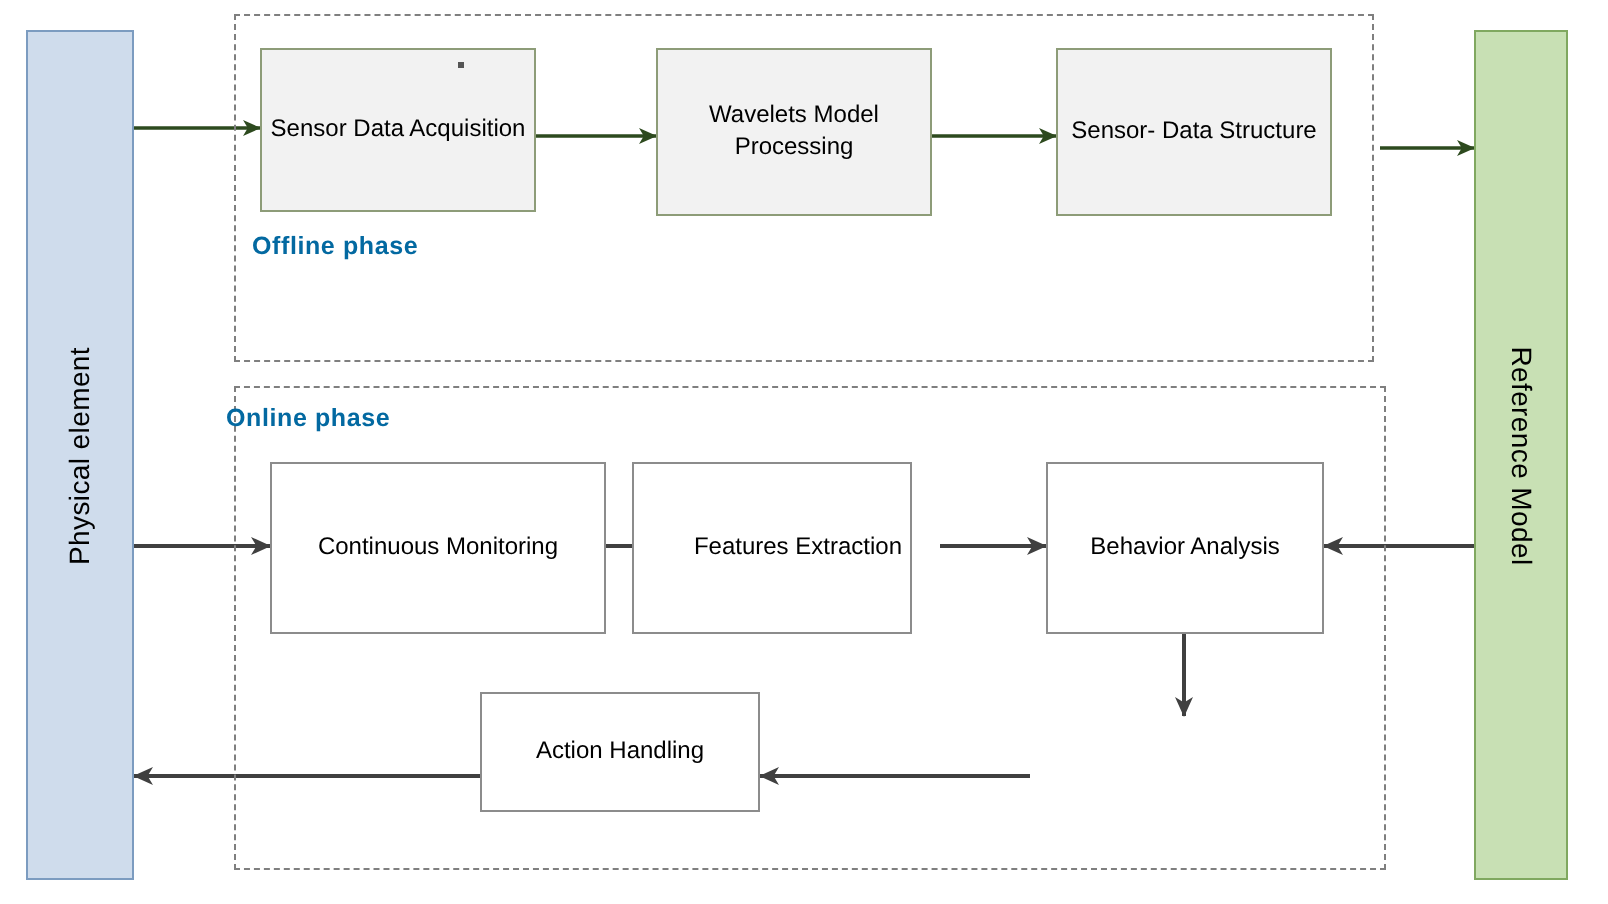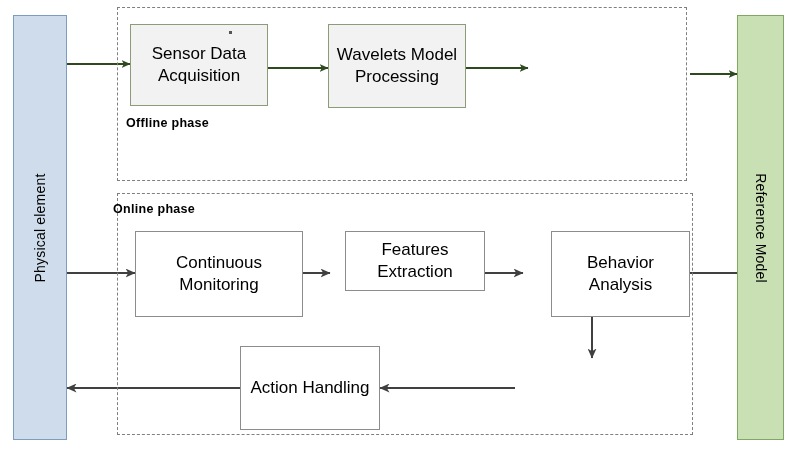--- a/index.html
+++ b/index.html
@@ -49,56 +49,56 @@
     border: 1px dashed #7f7f7f;
     background: transparent;
   }
   #offline-phase-box { left: 117px; top: 7px;  width: 570px; height: 174px; }
   #online-phase-box  { left: 117px; top: 193px; width: 576px; height: 242px; }
 
   .phase-label {
     position: absolute;
     font-size: 12.5px;
     font-weight: bold;
-    color: #000000;
+    color: #0369a1;
     white-space: nowrap;
     letter-spacing: 0.3px;
   }
   #offline-phase-label { left: 126px; top: 116px; }
   #online-phase-label  { left: 113px; top: 202px; }
 
   .node {
     position: absolute;
     box-sizing: border-box;
     display: flex;
     align-items: center;
     justify-content: center;
     text-align: center;
-    font-size: 17px;
+    font-size: 12px;
     line-height: 1.32;
     color: #000000;
     padding: 2px 4px;
   }
   .node-offline {
     background: #f2f2f2;
     border: 1px solid #8d9c78;
   }
   .node-online {
     background: #ffffff;
     border: 1px solid #8c8c8c;
   }
 
   #node-sensor-data-acquisition { left: 130px; top: 24px;  width: 138px; height: 82px; }
   #node-wavelets-data-processing{ left: 328px; top: 24px;  width: 138px; height: 84px; }
   #node-sensor-data-structure   { left: 528px; top: 24px;  width: 138px; height: 84px; }
 
   #node-continuous-monitoring   { left: 135px; top: 231px; width: 168px; height: 86px; }
-  #node-features-extraction     { left: 345px; top: 231px; width: 140px; height: 60px; }
-  #node-behavior-analysis       { left: 523px; top: 231px; width: 139px; height: 86px; margin-left: 28px; }
-  #node-action-handling         { left: 240px; top: 346px; width: 140px; height: 84px; text-align: center; }
+  #node-features-extraction     { left: 316px; top: 231px; width: 140px; height: 86px; justify-content: flex-end; }
+  #node-behavior-analysis       { left: 523px; top: 231px; width: 139px; height: 86px; }
+  #node-action-handling         { left: 240px; top: 346px; width: 140px; height: 60px; text-align: center; }
   #node-classification          { left: 515px; top: 358px; width: 155px; height: 60px; }
 
   .cursor-dot {
     position: absolute;
     left: 229px; top: 31px;
     width: 3px; height: 3px;
     background: #555555;
   }
 
   svg#edges {
@@ -157,20 +157,23 @@
 
   <div class="node node-offline" id="node-sensor-data-acquisition">
     <span>Sensor Data Acquisition</span>
   </div>
   <div class="cursor-dot"></div>
 
   <div class="node node-offline" id="node-wavelets-data-processing">
     <span>Wavelets Model Processing</span>
   </div>
 
+  <div class="node node-offline" id="node-sensor-data-structure">
+    <span>Sensor- Data Structure</span>
+  </div>
 
   <div class="node node-online" id="node-continuous-monitoring">
     <span>Continuous Monitoring</span>
   </div>
 
   <div class="node node-online" id="node-features-extraction">
     <span>Features Extraction</span>
   </div>
 
   <div class="node node-online" id="node-behavior-analysis">

